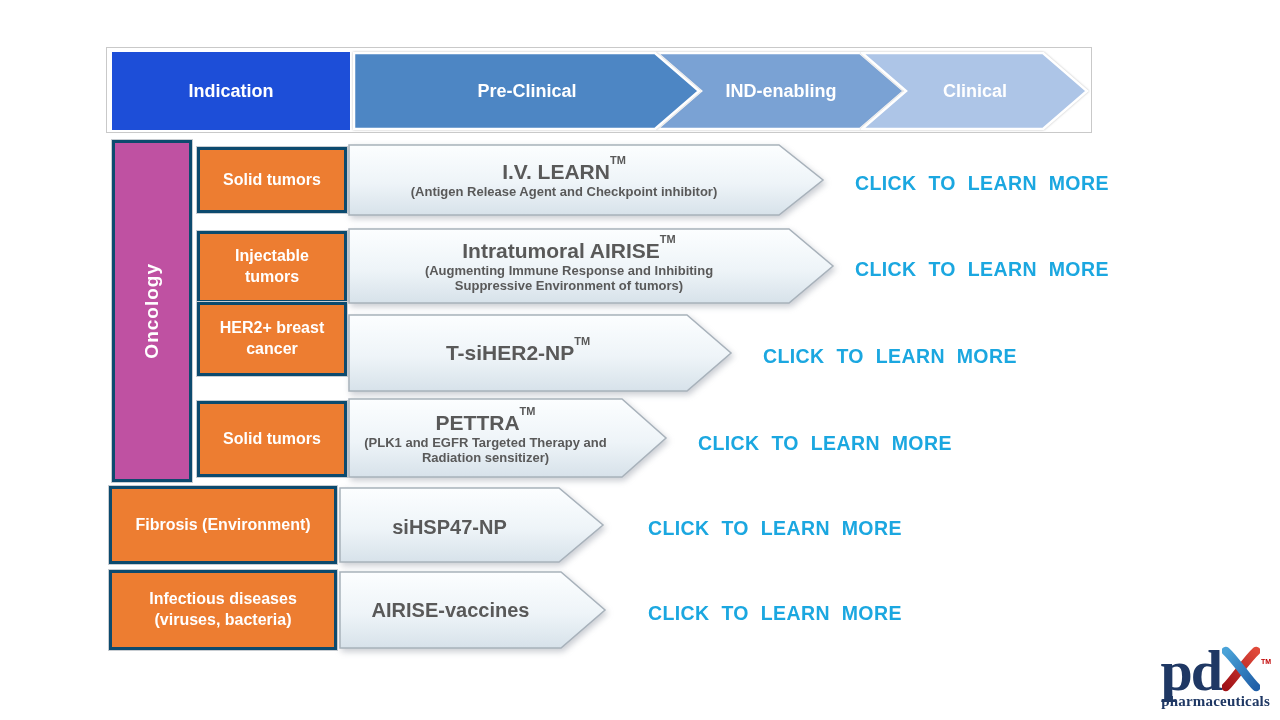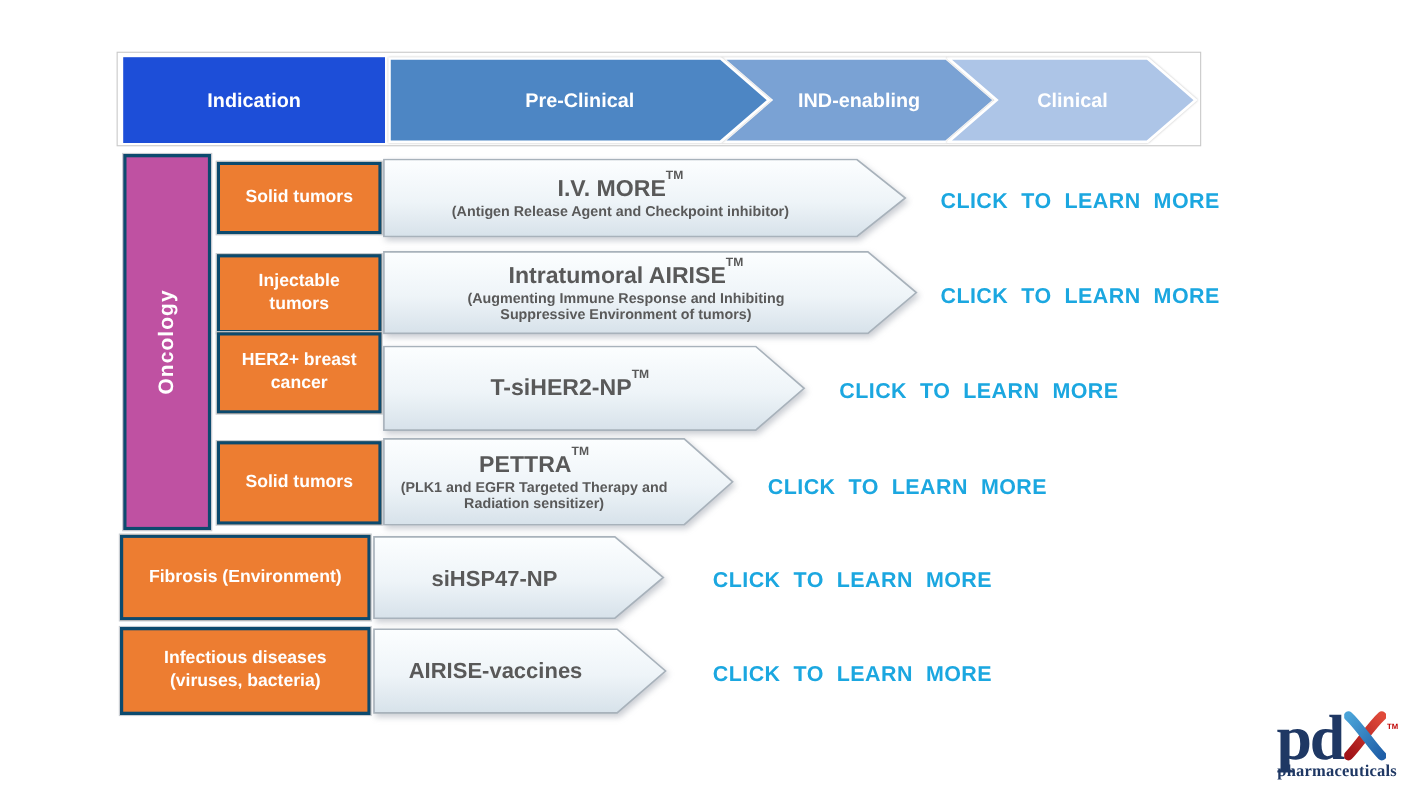--- a/index.html
+++ b/index.html
@@ -113,21 +113,21 @@
   </div>
 
   <div class="ind-box ind-s frame" style="top:147px;height:66px;">
     <span>Solid tumors</span>
   </div>
   <div class="arrow" style="left:348px;top:144px;width:477px;height:72px;">
     <svg width="477" height="72">
       <polygon points="1,1 431,1 475,36 431,71 1,71" fill="url(#arrowFill)" stroke="#a8b2bb" stroke-width="1.5"></polygon>
     </svg>
     <div class="arrow-text" style="width:432px;">
-      <div class="p-title"><span>I.V. MORE</span><sup>TM</sup></div>
+      <div class="p-title"><span>I.V. LEARN</span><sup>TM</sup></div>
       <div class="p-sub">(Antigen Release Agent and Checkpoint inhibitor)</div>
     </div>
   </div>
   <div class="learn" style="left:855px;top:172px;">CLICK TO LEARN MORE</div>
 
   <div class="ind-box ind-s frame" style="top:231px;height:72px;">
     <span>Injectable tumors</span>
   </div>
   <div class="arrow" style="left:348px;top:228px;width:487px;height:76px;">
     <svg width="487" height="76">

